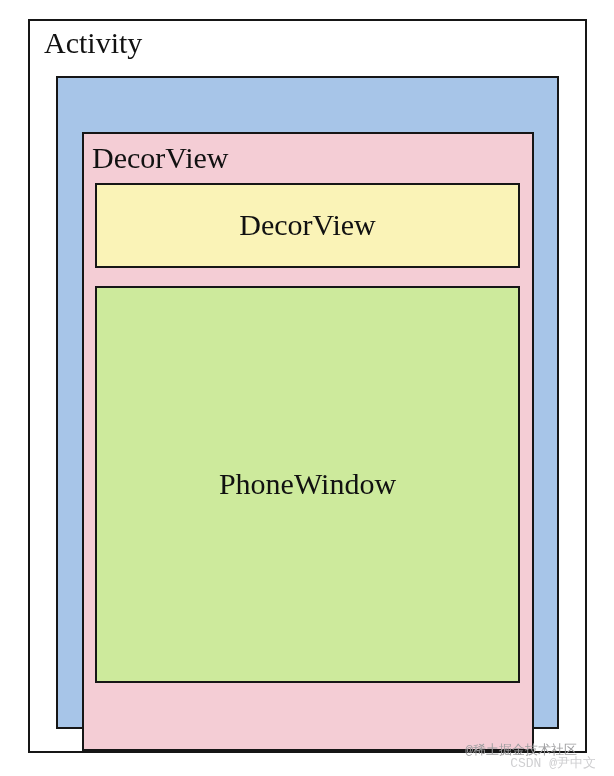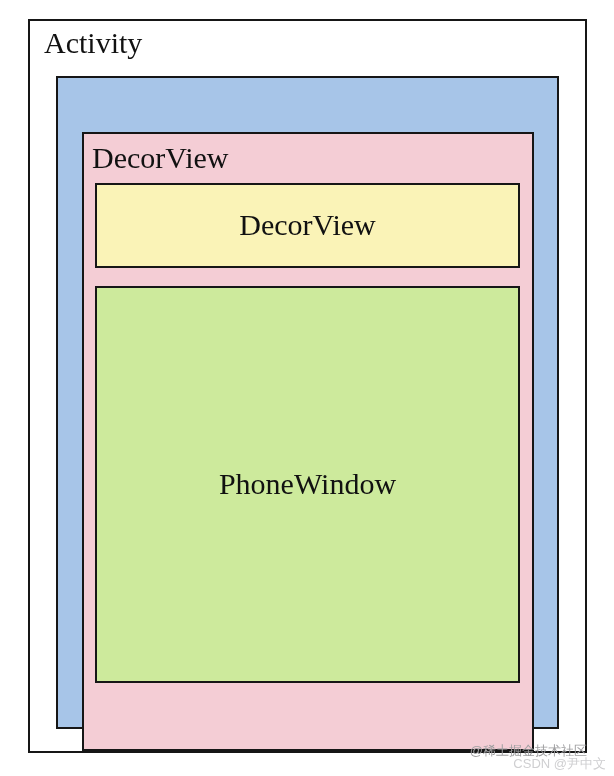--- a/index.html
+++ b/index.html
@@ -69,24 +69,24 @@
     white-space: nowrap;
   }
   .label-tl {
     position: absolute;
   }
   .activity-box > .label-tl { left: 14px; top: 5px; }
   .phonewindow-box > .label-tl { left: 13px; top: 7px; }
   .decorview-box > .label-tl { left: 8px; top: 7px; }
   .watermark {
     position: absolute;
-    right: 8px;
+    right: 18px;
     bottom: 5px;
     text-align: right;
-    font-family: Liberation Sans, sans-serif;
+    font-family: Liberation Mono, monospace;
     font-size: 13px;
     line-height: 1.05;
     z-index: 10;
     pointer-events: none;
   }
   .watermark-line1 {
     color: var(--watermark-line1, #9e9ea0);
     padding-right: 19px;
   }
   .watermark-line2 {

